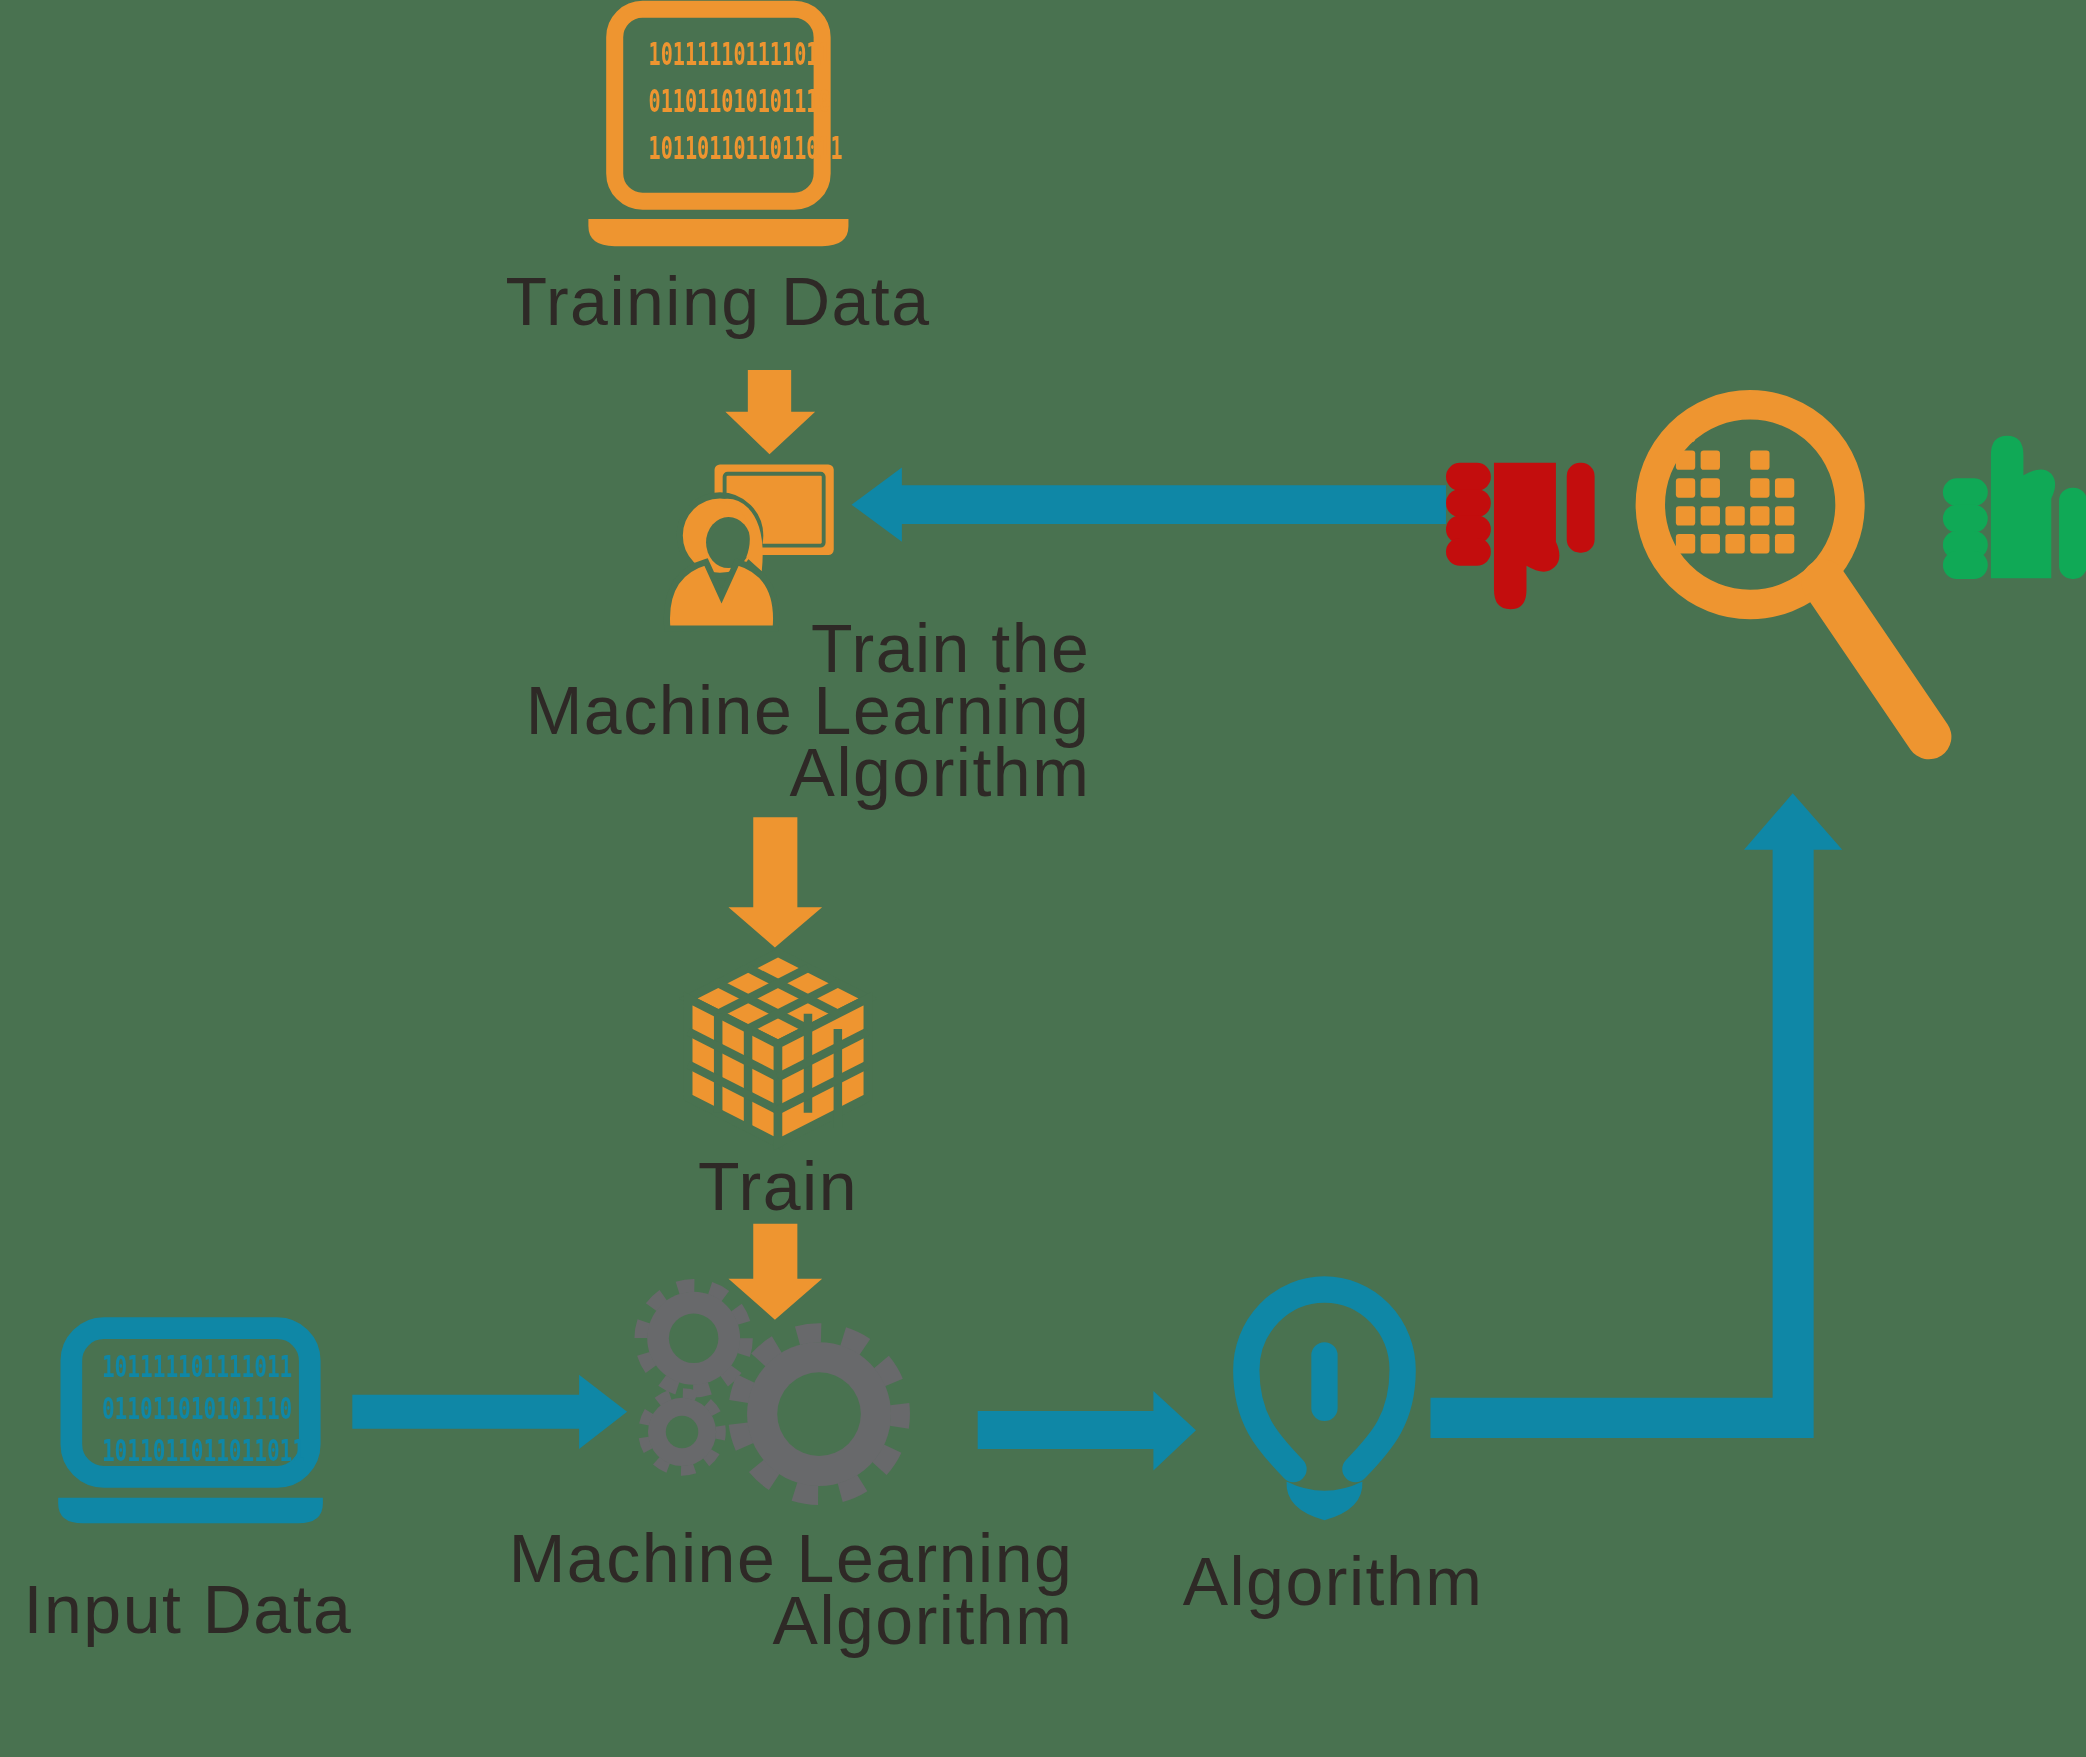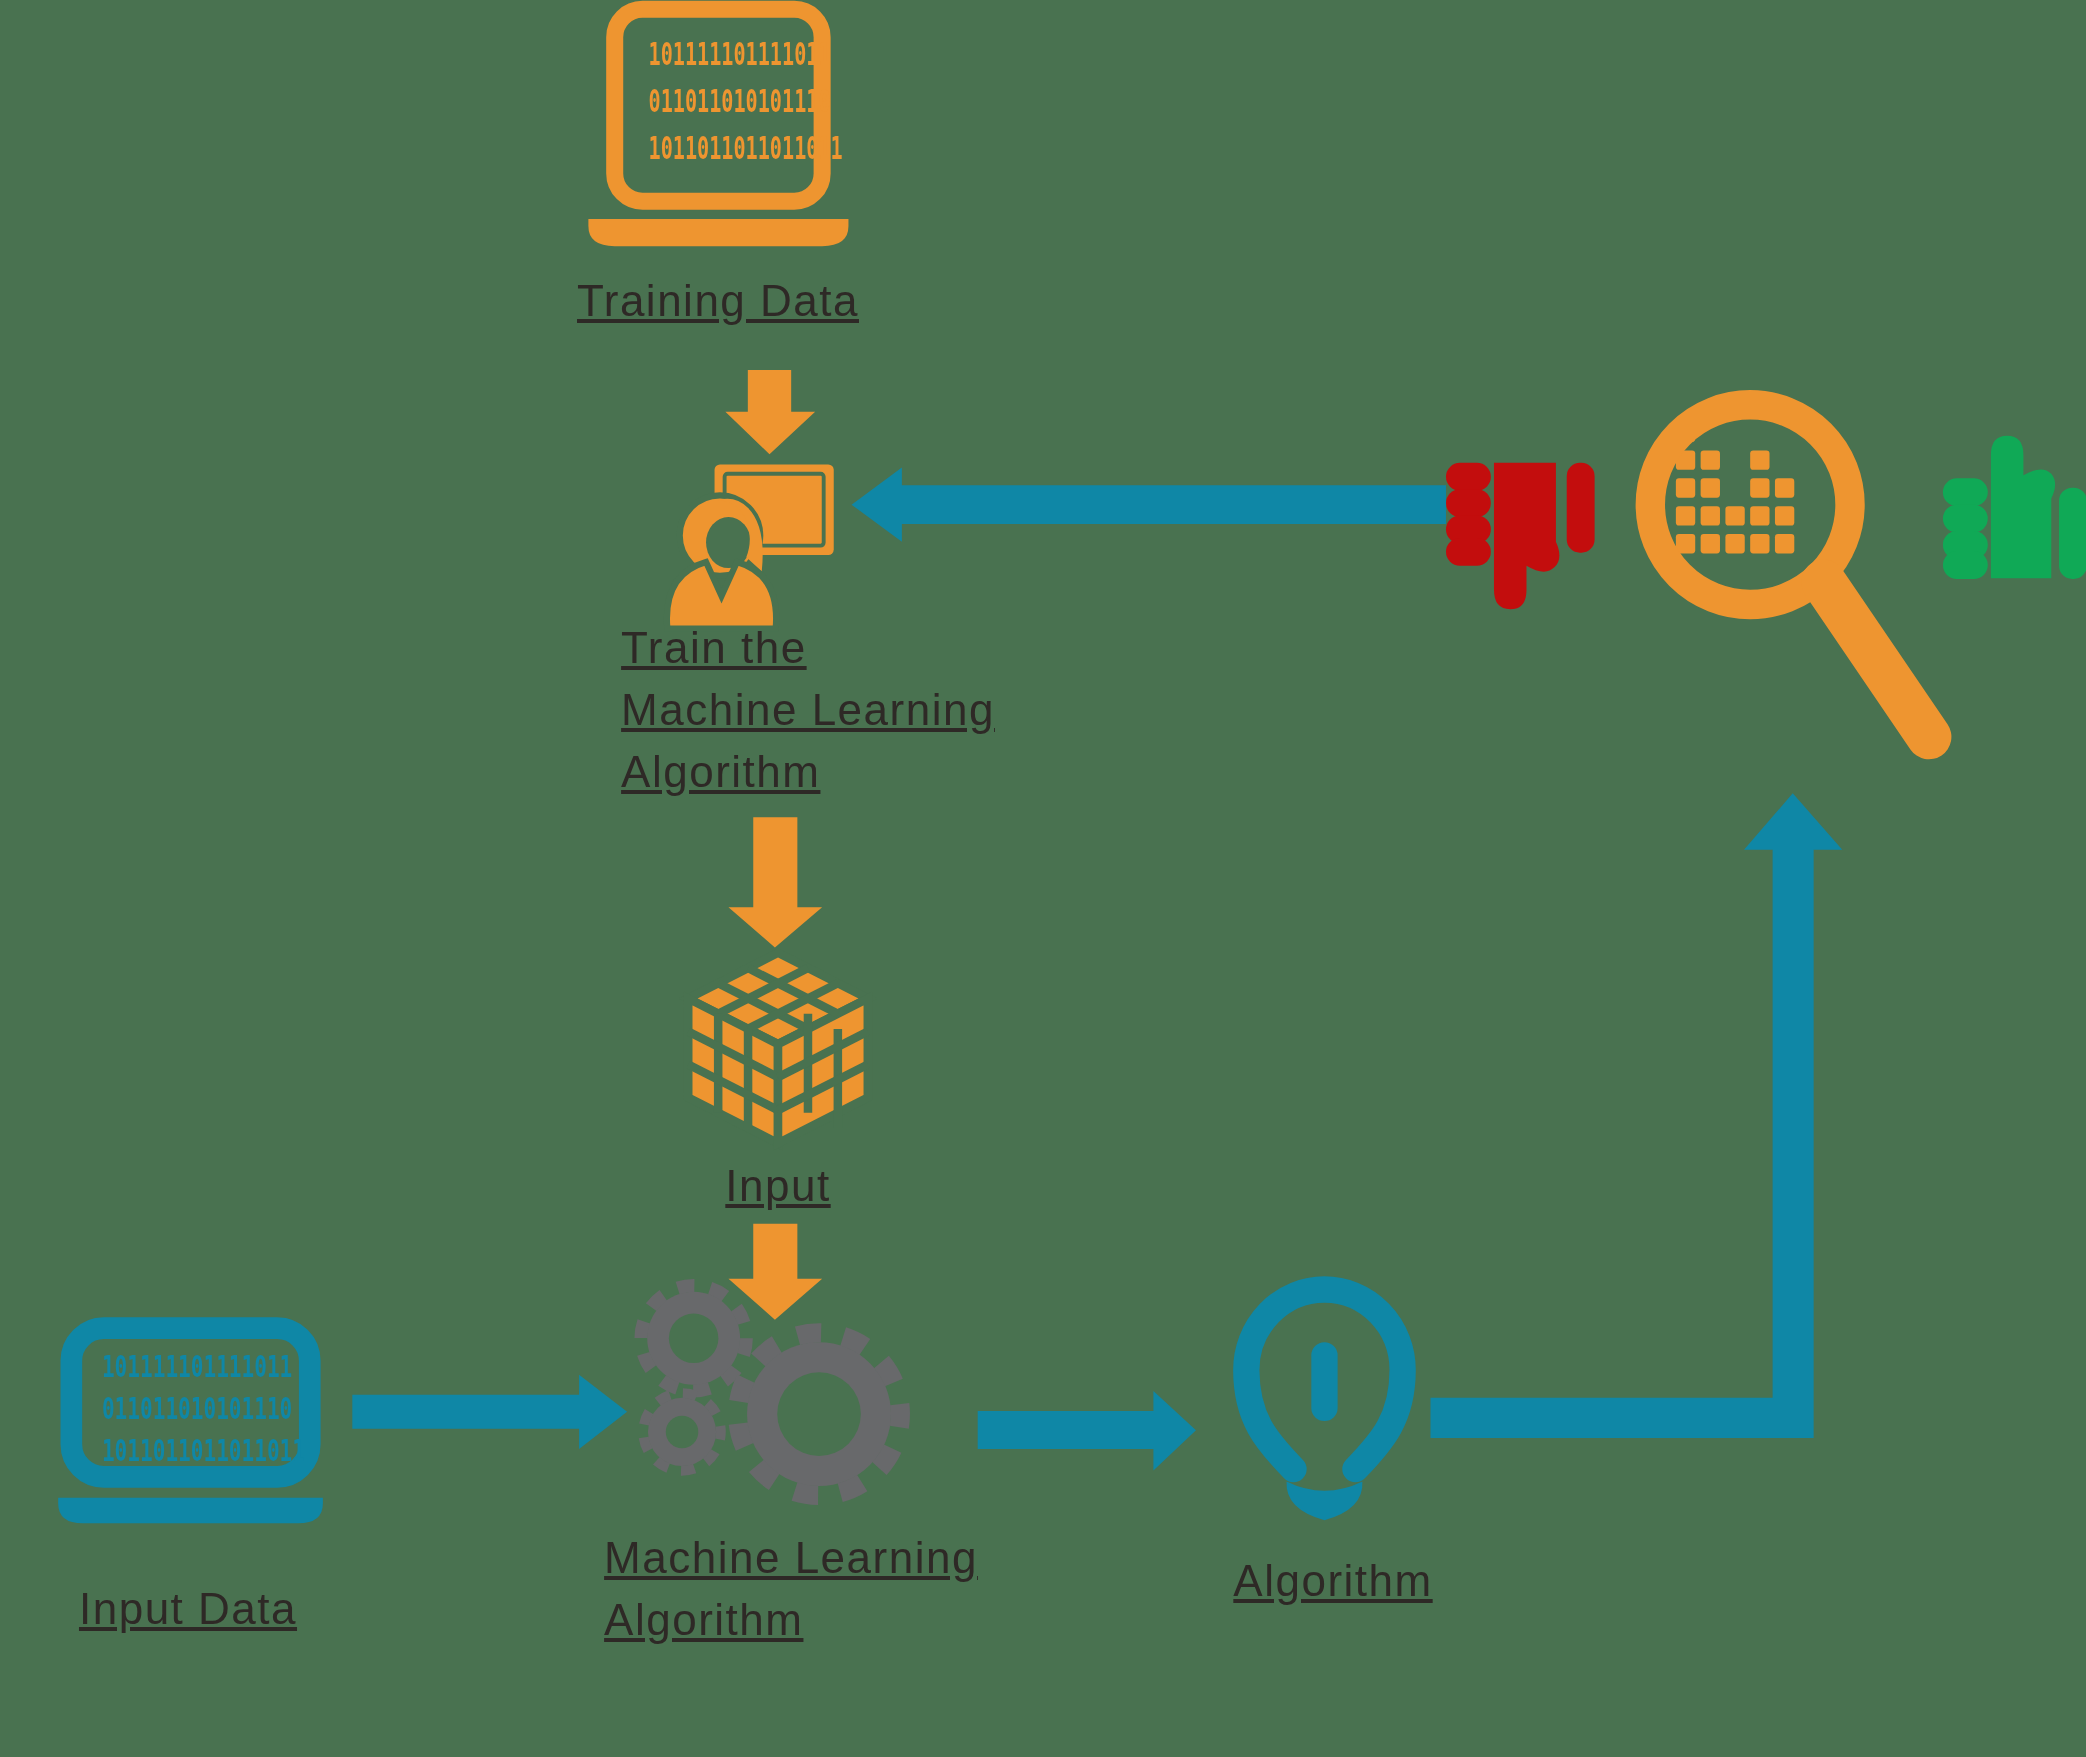--- a/index.html
+++ b/index.html
@@ -4,24 +4,23 @@
 <style>
   html,body{margin:0;padding:0;}
   body{background:var(--background,#497250);}
   .stage{
     position:relative;width:2087px;height:1757px;overflow:hidden;
     background:var(--background,#497250);
     font-family:"Liberation Sans","DejaVu Sans",sans-serif;
   }
   svg.layer{position:absolute;left:0;top:0;}
   .label{
-    position:absolute;transform:translateX(-50%);text-align:left;
-    color:var(--text,#2e2926);font-size:44px;letter-spacing:1.5px;white-space:nowrap;
+    position:absolute;transform:translateX(-50%);text-align:right;
+    color:var(--text,#2e2926);font-size:68px;letter-spacing:1.5px;white-space:nowrap;
     line-height:62px;
-    text-decoration:underline;
   }
   .label .line{display:block;}
   .binary{
     position:absolute;font-family:"DejaVu Sans Mono","Liberation Mono",monospace;
     font-weight:bold;text-align:center;white-space:nowrap;
   }
   .binary .row{display:block;}
   .binary.training{
     left:606px;top:31px;width:224px;font-size:32.5px;line-height:47px;
     color:var(--orange,#ee9530);transform:scaleX(0.62);transform-origin:50% 0;
@@ -180,21 +179,21 @@
   </div>
 
   <div class="label" style="left:718px;top:270px;">Training Data</div>
 
   <div class="label" style="left:808px;top:617px;">
     <span class="line">Train the</span>
     <span class="line">Machine Learning</span>
     <span class="line">Algorithm</span>
   </div>
 
-  <div class="label" style="left:778px;top:1155px;">Input</div>
+  <div class="label" style="left:778px;top:1155px;">Train</div>
 
   <div class="label" style="left:791px;top:1527px;">
     <span class="line">Machine Learning</span>
     <span class="line">Algorithm</span>
   </div>
 
   <div class="label" style="left:188px;top:1550px;margin-top:28px;">Input Data</div>
 
   <div class="label" style="left:1333px;top:1550px;">Algorithm</div>
 

